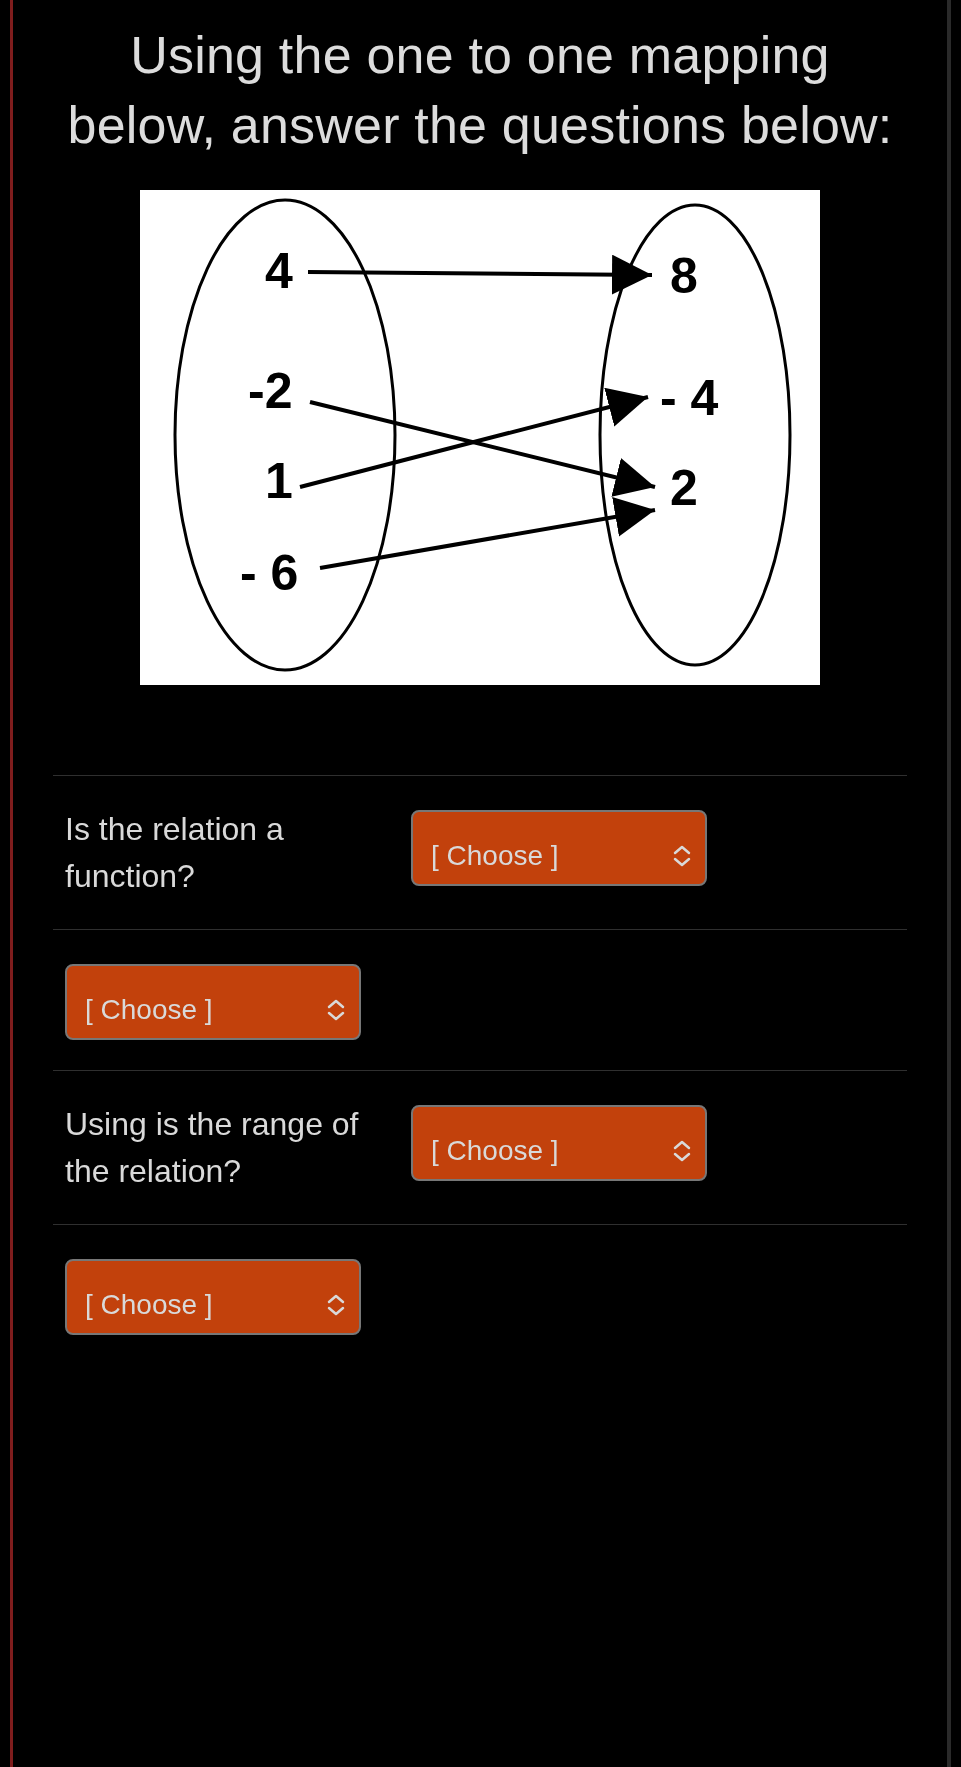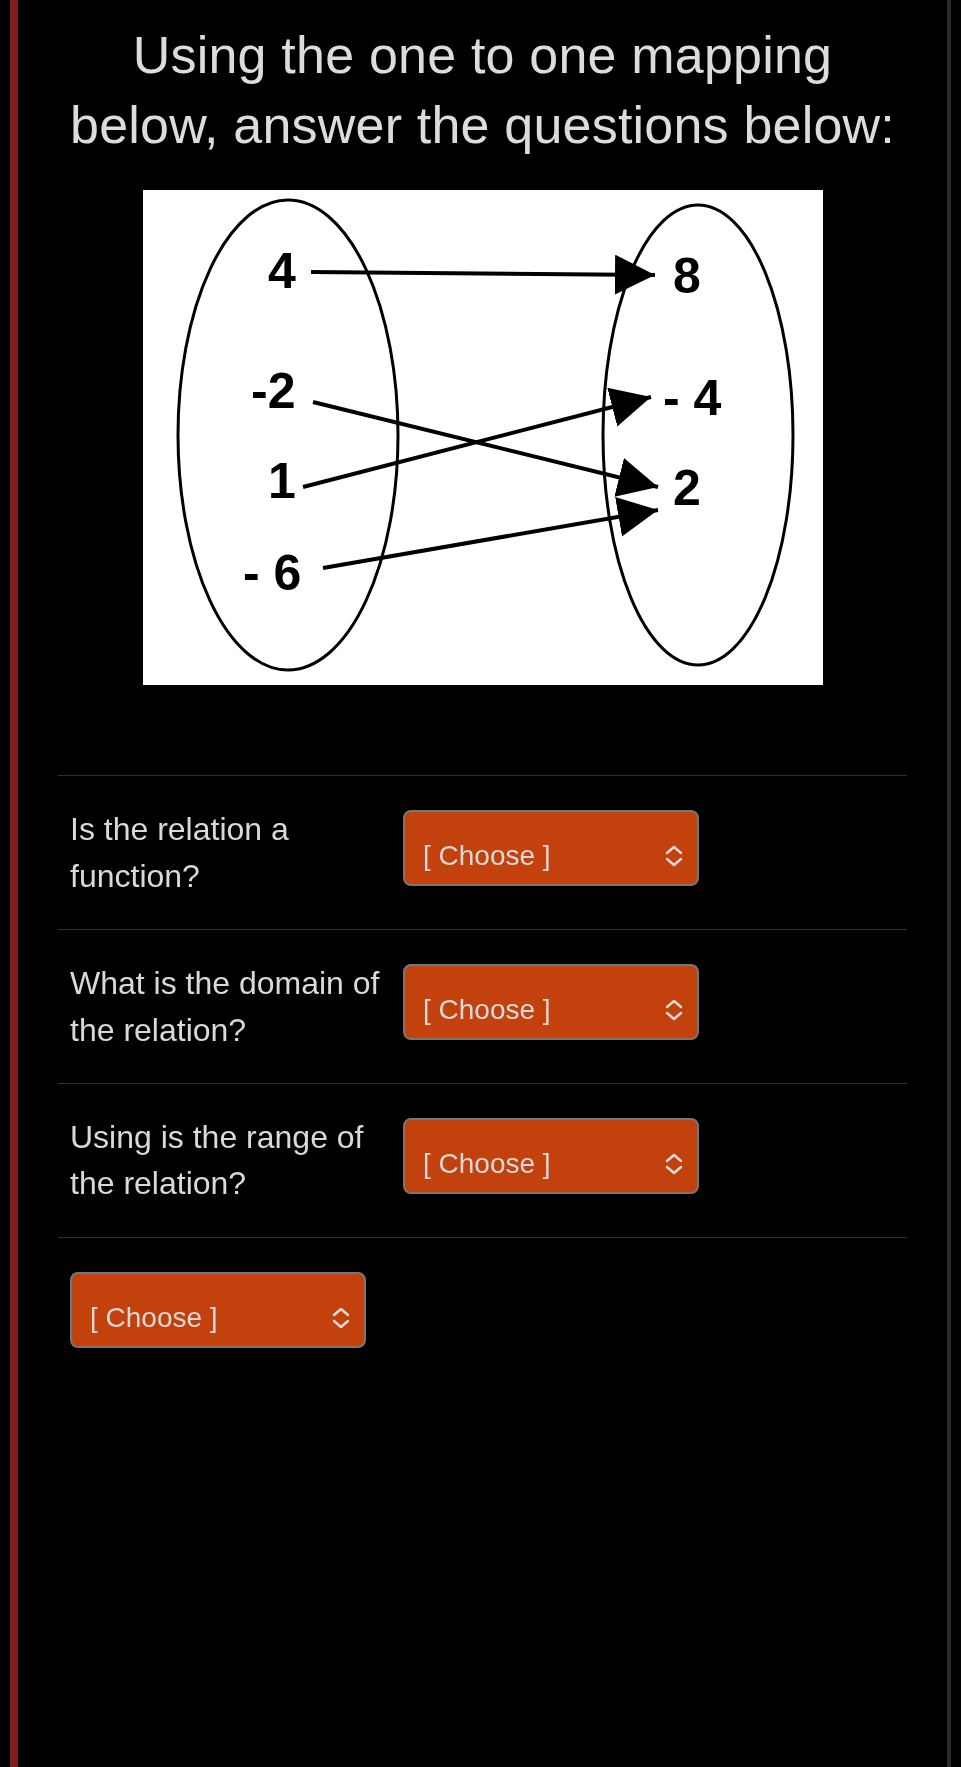--- a/index.html
+++ b/index.html
@@ -6,21 +6,21 @@
     margin: 0;
     padding: 0;
     background: #000;
     color: #e9e9e9;
     font-family: "Segoe UI", "Helvetica Neue", Arial, sans-serif;
     width: 961px;
   }
   .frame {
     box-sizing: border-box;
     margin: 0 10px;
-    border-left: 8px solid #7f1d1d;
+    border-left: 3px solid #7f1d1d;
     border-right: 4px solid #2a2a2a;
     padding: 20px 40px 40px 40px;
     min-height: 1767px;
   }
   .title {
     text-align: center;
     font-size: 52px;
     line-height: 1.35;
     color: #dcdcdc;
     font-weight: 400;
@@ -40,21 +40,21 @@
   .diagram svg {
     display: block;
     width: 100%;
     height: 100%;
   }
   .qrow {
     display: flex;
     align-items: flex-start;
     border-top: 1px solid #2f2f2f;
     padding: 30px 0 30px 12px;
-    gap: 3px;
+    gap: 16px;
   }
   .qlabel {
     flex: 0 0 330px;
     font-size: 32px;
     line-height: 1.45;
     color: #d9d9d9;
     font-weight: 400;
   }
   .dropdown {
     display: flex;
@@ -129,21 +129,20 @@
             <path d="M2 8 L9 2 L16 8" fill="none" stroke="#d9d9d9" stroke-width="2.5" stroke-linecap="round" stroke-linejoin="round"></path>
           </svg>
         <svg viewBox="0 0 18 10">
             <path d="M2 2 L9 8 L16 2" fill="none" stroke="#d9d9d9" stroke-width="2.5" stroke-linecap="round" stroke-linejoin="round"></path>
           </svg>
       </span>
     </div>
   </div>
 
   <div class="qrow">
-    <div class="qlabel">What is the domain of the relation?</div>
     <div class="dropdown">
       <span>[ Choose ]</span>
       <span class="chev">
         <svg viewBox="0 0 18 10">
             <path d="M2 8 L9 2 L16 8" fill="none" stroke="#d9d9d9" stroke-width="2.5" stroke-linecap="round" stroke-linejoin="round"></path>
           </svg>
         <svg viewBox="0 0 18 10">
             <path d="M2 2 L9 8 L16 2" fill="none" stroke="#d9d9d9" stroke-width="2.5" stroke-linecap="round" stroke-linejoin="round"></path>
           </svg>
       </span>

